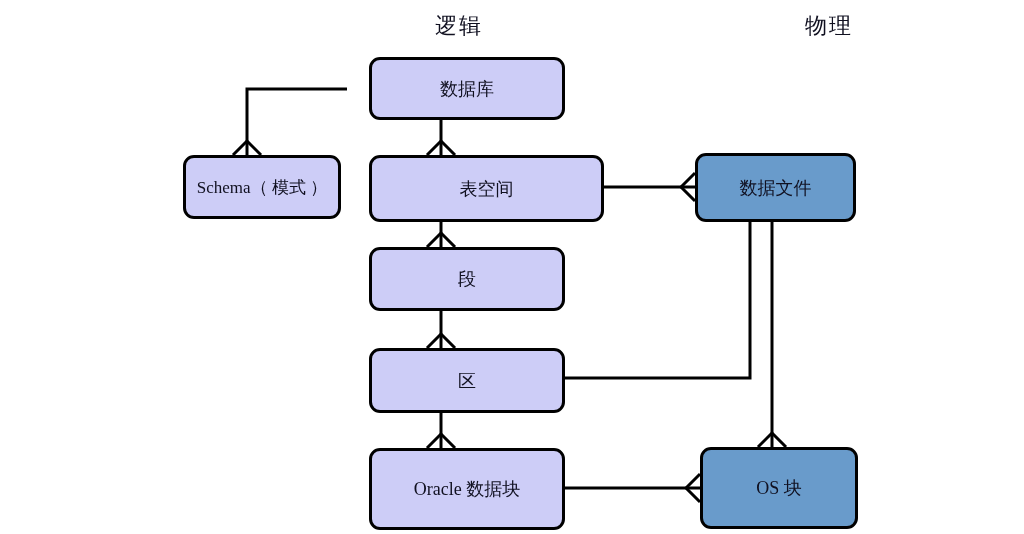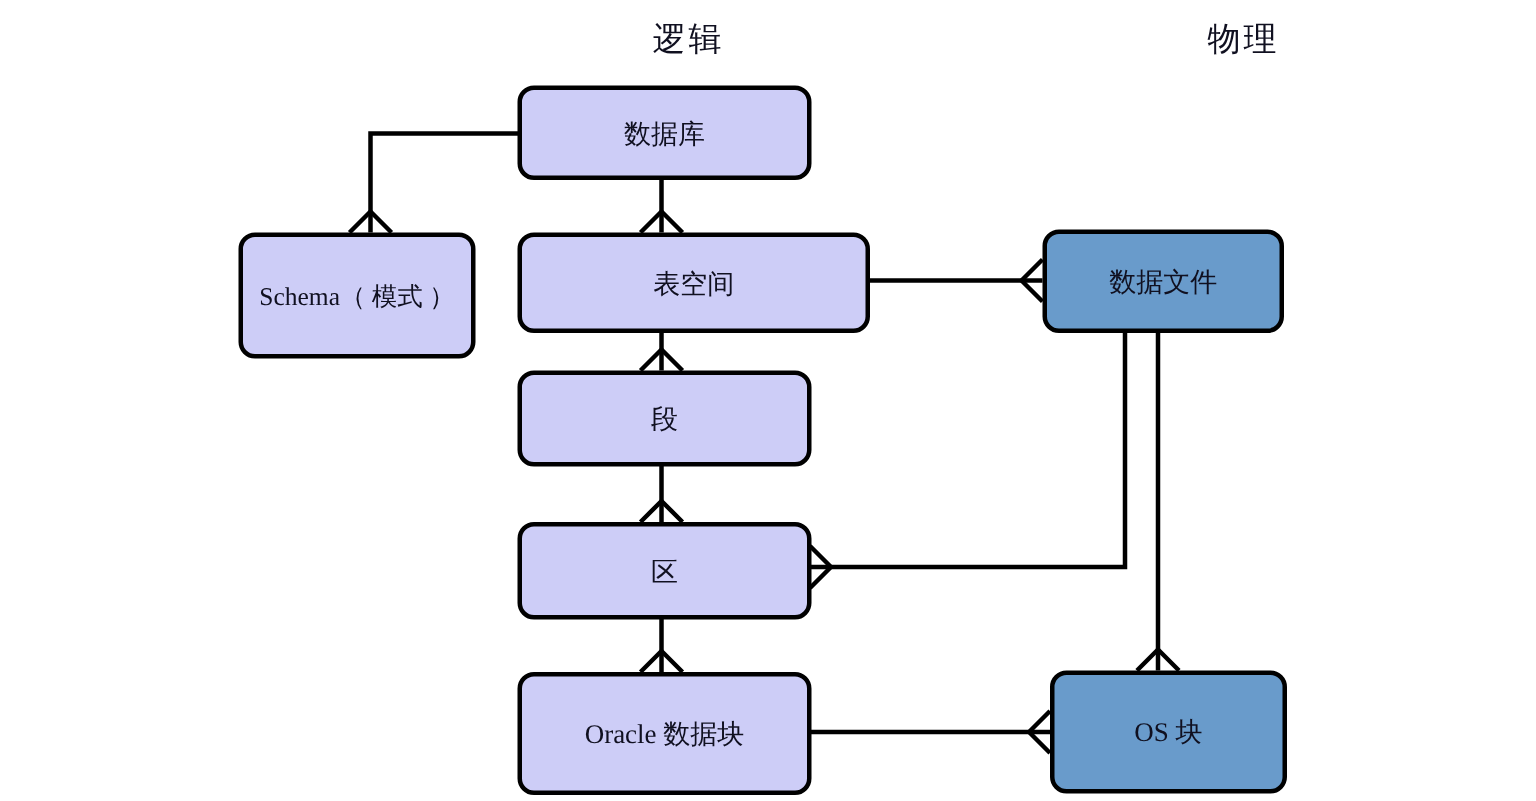--- a/index.html
+++ b/index.html
@@ -45,25 +45,25 @@
     border: 3.5px solid var(--line, #000000);
     border-radius: 11px;
     display: flex;
     align-items: center;
     justify-content: center;
     font-size: 18px;
     color: var(--text, #101020);
     white-space: nowrap;
     z-index: 2;
   }
-  .node.logical  { background: var(--logical_fill, #cdcdf7); }
+  .node.logical  { background: var(--logical_fill, #cdcdf7); margin-left: 24px; }
   .node.physical { background: var(--physical_fill, #699bcb); font-family: Liberation Serif, serif; }
 
   .node-database    { left: 345px; top: 57px;  width: 196px; height: 63px; }
-  .node-schema      { left: 159px; top: 155px; width: 158px; height: 84px; font-size: 17px; }
+  .node-schema      { left: 159px; top: 155px; width: 158px; height: 64px; font-size: 17px; }
   .node-tablespace  { left: 345px; top: 155px; width: 235px; height: 67px; }
   .node-segment     { left: 345px; top: 247px; width: 196px; height: 64px; }
   .node-extent      { left: 345px; top: 348px; width: 196px; height: 65px; }
   .node-oracle-block{ left: 345px; top: 448px; width: 196px; height: 82px; }
   .node-datafile    { left: 695px; top: 153px; width: 161px; height: 69px; }
   .node-os-block    { left: 700px; top: 447px; width: 158px; height: 82px; align-items: center; }
 </style>
 </head>
 <body>
 

